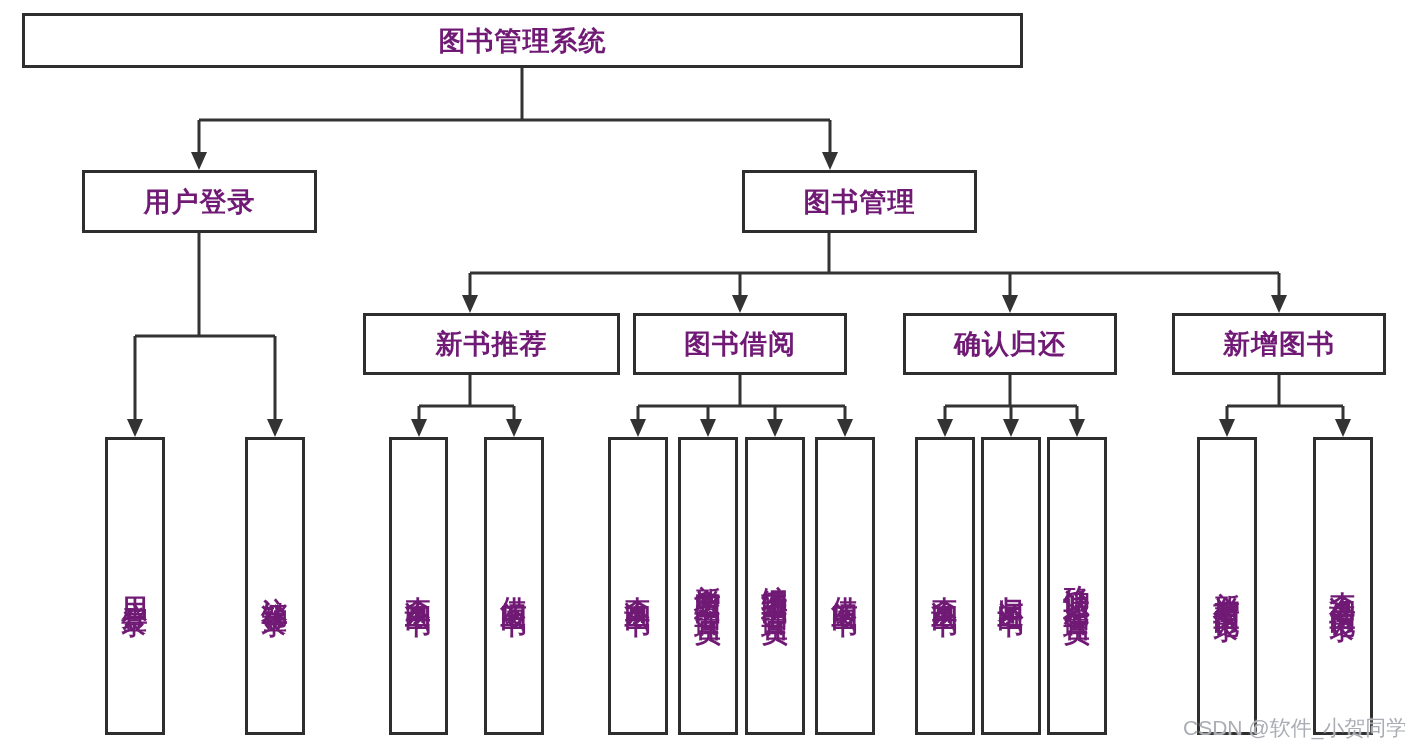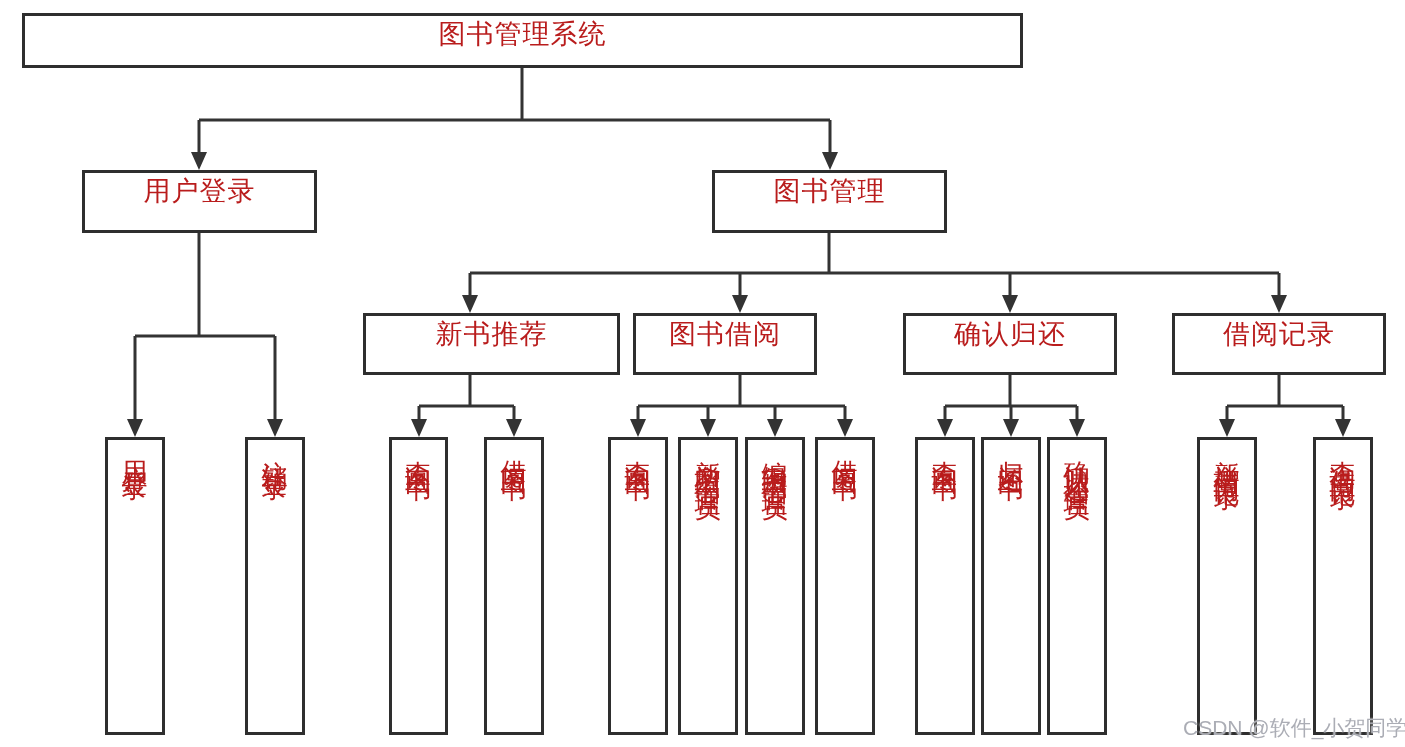--- a/index.html
+++ b/index.html
@@ -11,25 +11,27 @@
     font-family: "Liberation Sans", sans-serif;
     overflow: hidden;
   }
   svg.lines { position: absolute; left: 0; top: 0; z-index: 1; }
   .node {
     position: absolute;
     box-sizing: border-box;
     background: #ffffff;
     border: 3px solid #2e2e2e;
     display: flex;
+    align-items: center;
     justify-content: center;
-    color: #b91c1c;
+    color: #701a75;
     font-size: 27px;
     z-index: 2;
     letter-spacing: 1px;
+    font-weight: bold;
   }
   .vnode span {
     writing-mode: vertical-rl;
     text-orientation: mixed;
     letter-spacing: 5px;
     font-size: 26px;
     line-height: 1;
   }
   .watermark {
     position: absolute;
@@ -87,35 +89,35 @@
       M1335 419 H1351 L1343 437 Z"></path>
   </svg>
 
   <div class="node" style="left:22px; top:13px; width:1001px; height:55px;">
     <span>图书管理系统</span>
   </div>
 
   <div class="node" style="left:82px; top:170px; width:235px; height:63px;">
     <span>用户登录</span>
   </div>
-  <div class="node" style="left:712px; top:170px; width:235px; height:63px;">
+  <div class="node" style="left:742px; top:170px; width:235px; height:63px;">
     <span>图书管理</span>
   </div>
 
   <div class="node" style="left:363px; top:313px; width:257px; height:62px;">
     <span>新书推荐</span>
   </div>
-  <div class="node" style="left:633px; top:313px; width:184px; height:62px;">
+  <div class="node" style="left:633px; top:313px; width:214px; height:62px;">
     <span>图书借阅</span>
   </div>
   <div class="node" style="left:903px; top:313px; width:214px; height:62px;">
     <span>确认归还</span>
   </div>
   <div class="node" style="left:1172px; top:313px; width:214px; height:62px;">
-    <span>借阅记录</span>
+    <span>新增图书</span>
   </div>
 
   <div class="node vnode" style="left:105px; top:437px; width:60px; height:298px;">
     <span>用户登录</span>
   </div>
   <div class="node vnode" style="left:245px; top:437px; width:60px; height:298px;">
     <span>注销登录</span>
   </div>
 
   <div class="node vnode" style="left:389px; top:437px; width:59px; height:298px;">

